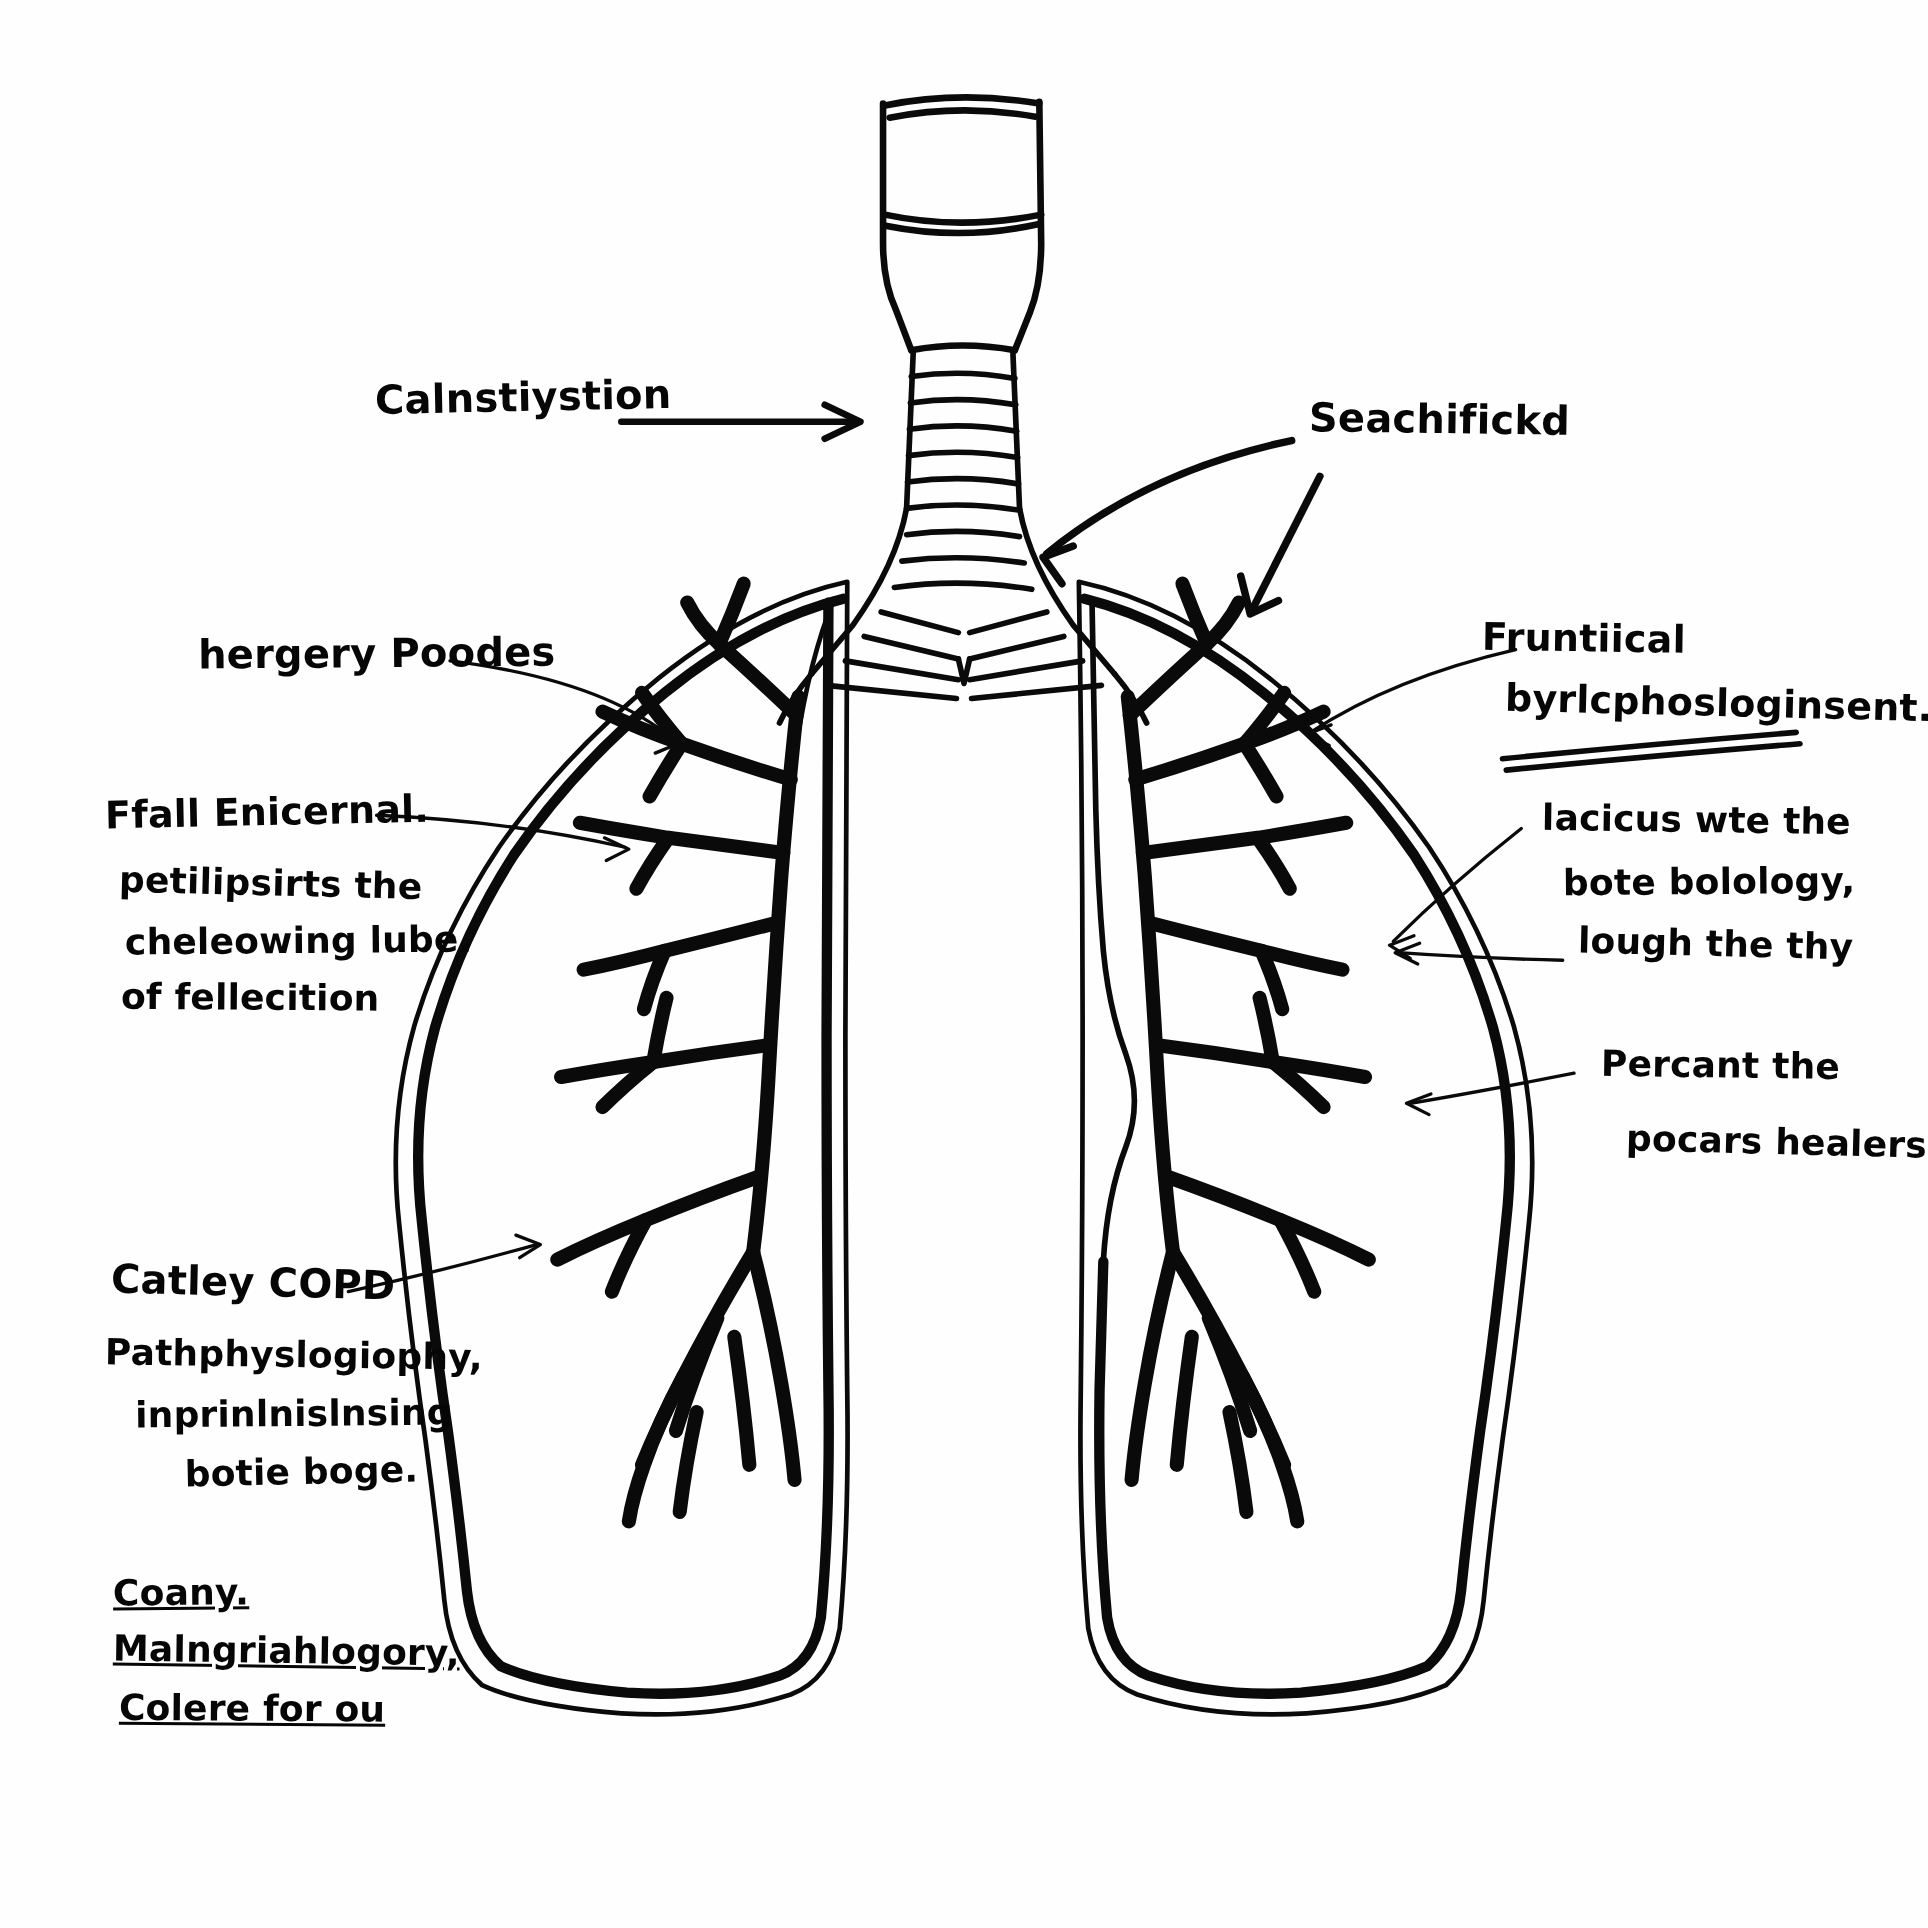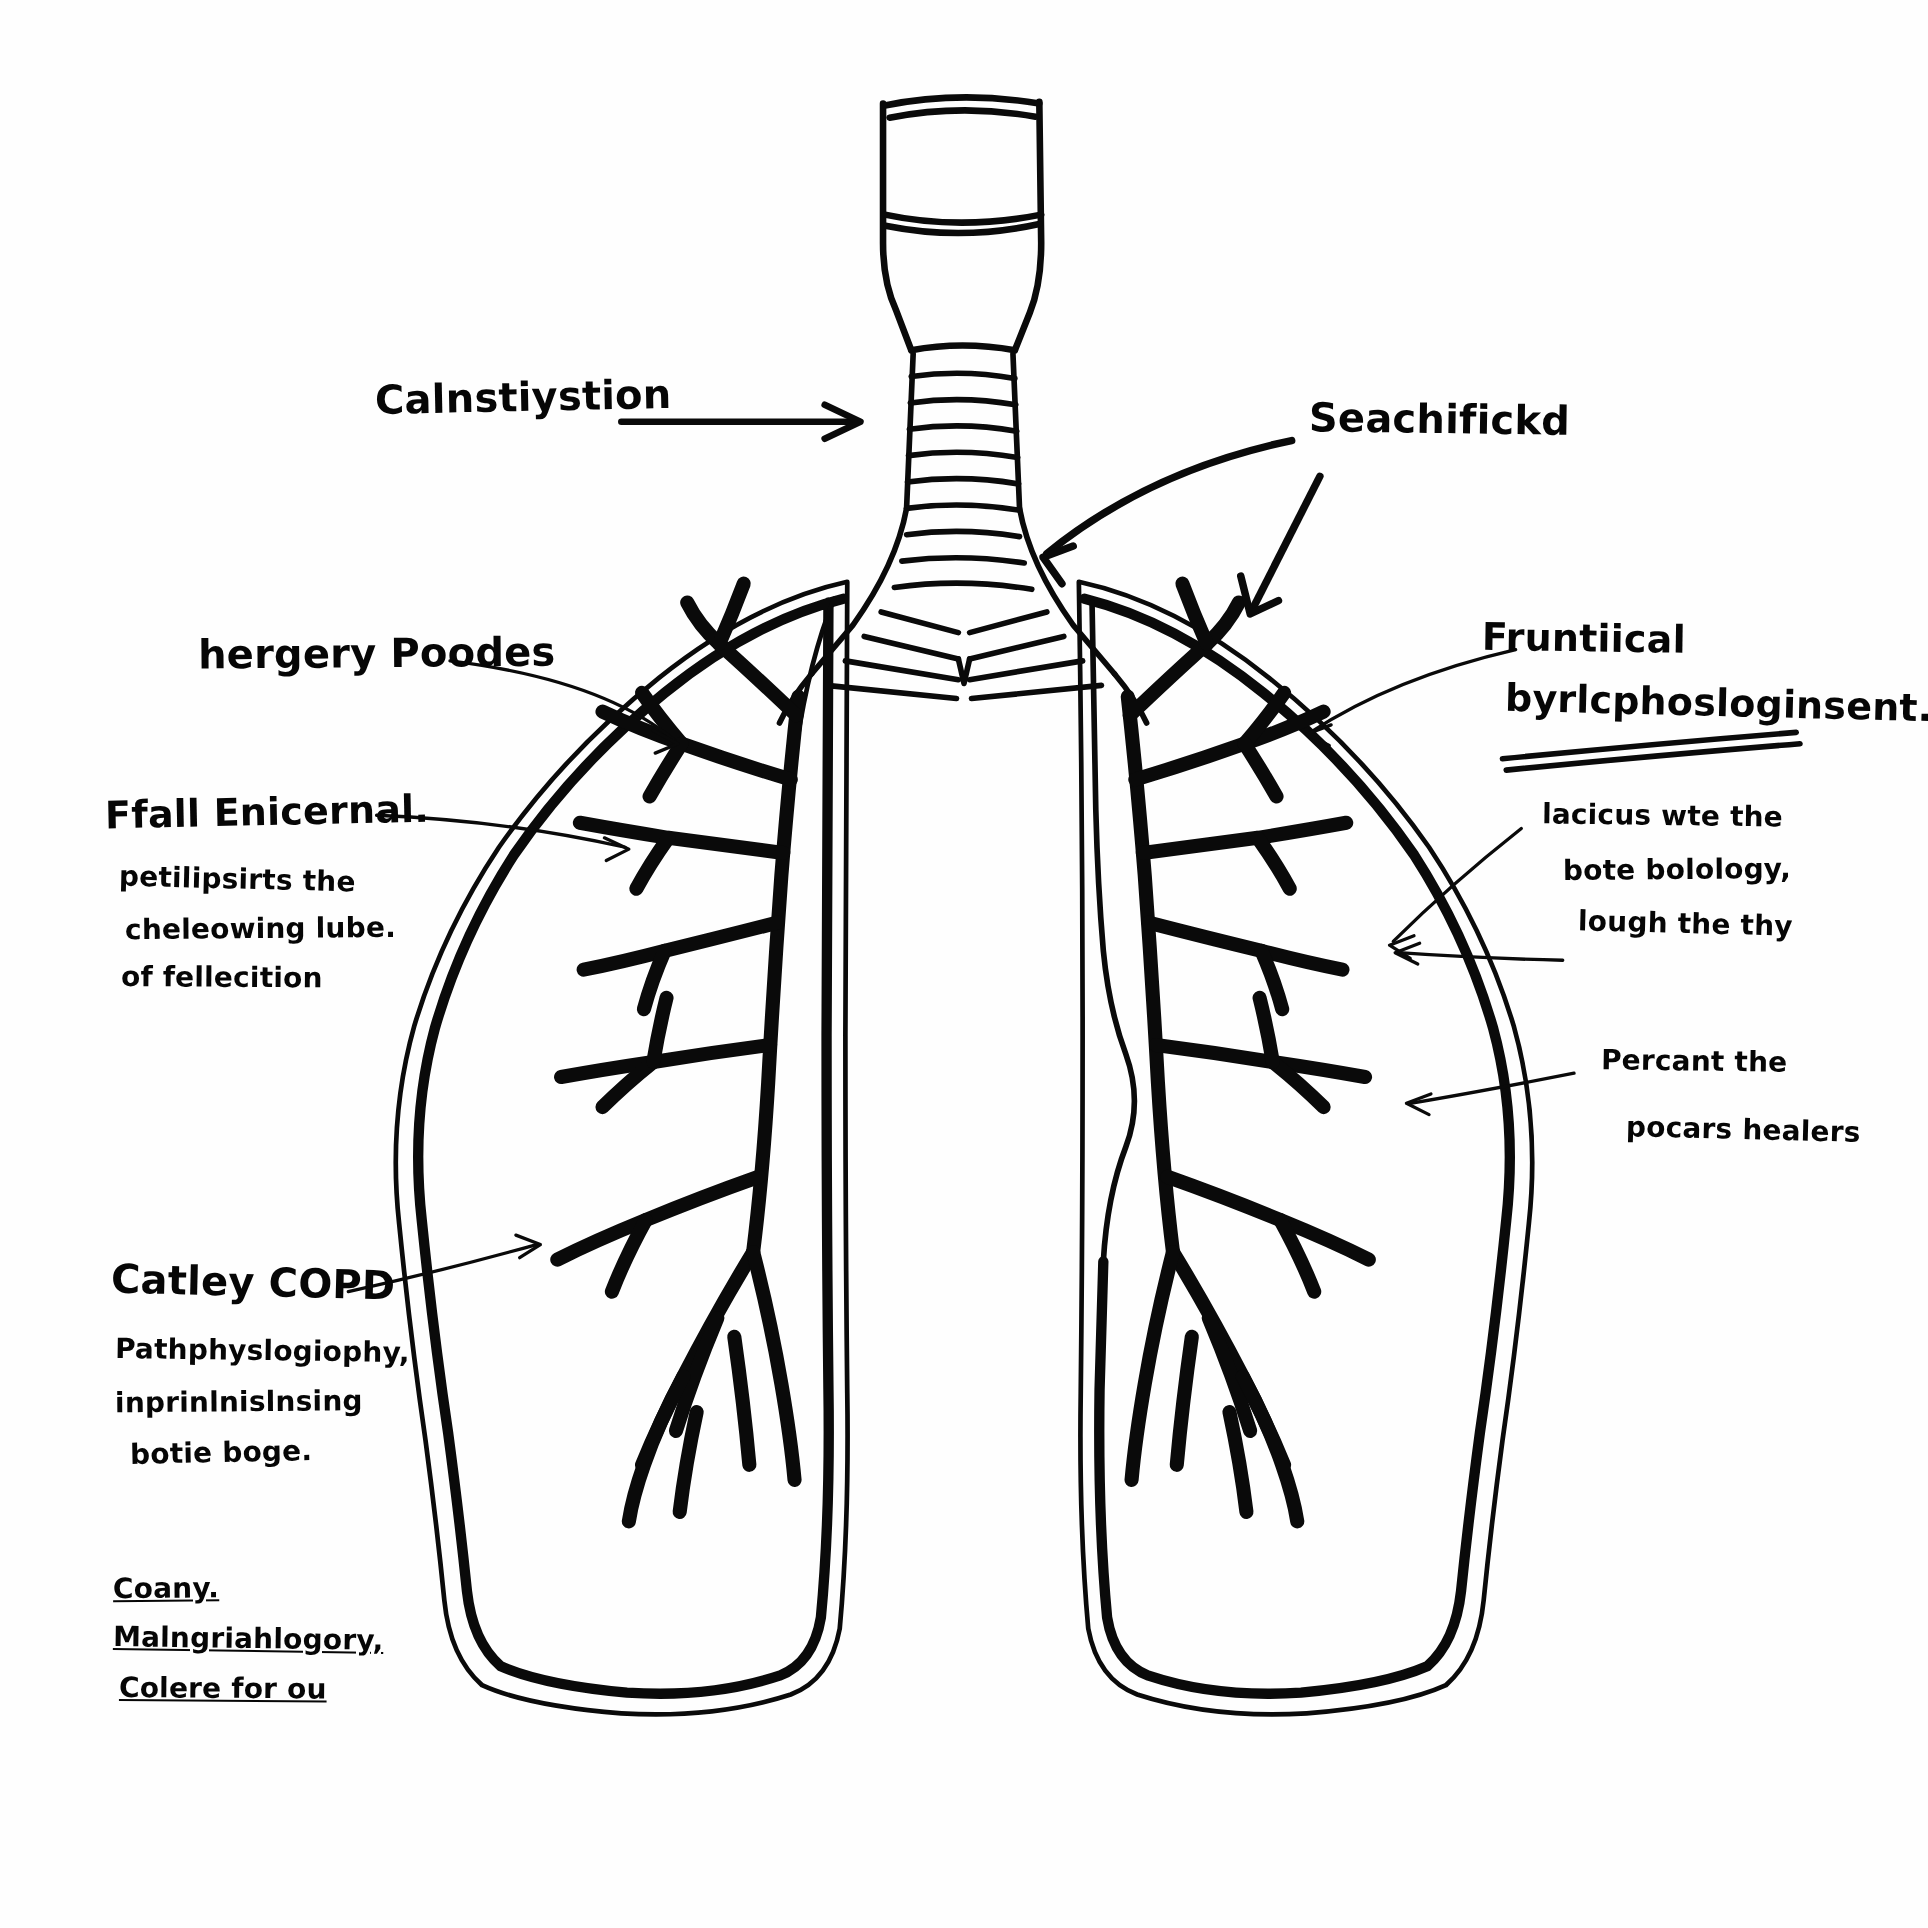--- a/index.html
+++ b/index.html
@@ -26,21 +26,21 @@
 
   
   .r1{transform:rotate(-1.2deg);}
   .r2{transform:rotate(0.8deg);}
   .r3{transform:rotate(-0.5deg);}
   .r4{transform:rotate(1.4deg);}
   .r6{transform:rotate(0.4deg);}
 
   .sz48{font-size:40px;}
   .sz44{font-size:38px;}
-  .sz42{font-size:28px;}
+  .sz42{font-size:36px;}
 </style>
 </head>
 <body>
 
 <div id="stage">
 
   <svg id="art" viewBox="0 0 2048 2048">
     <g fill="none" stroke="#0a0a0a" stroke-linecap="round" stroke-linejoin="round">
 
       <g stroke-width="7">
@@ -283,21 +283,21 @@
   </div>
   <div class="lbl sz42" style="left:119px;top:866px;">
     <span class="ln r4">petilipsirts the</span>
     <span class="ln r3" style="margin-top:21px;margin-left:5.6px;">cheleowing lube.</span>
     <span class="ln r6" style="margin-top:21px;margin-left:1.9px;">of fellecition</span>
   </div>
 
   <div class="lbl sz48 r4" style="left:111px;top:1262px;">
     <span class="ln">Catley COPD</span>
   </div>
-  <div class="lbl sz42" style="left:115px;top:1337px;">
+  <div class="lbl sz42" style="left:105px;top:1337px;text-align:center;">
     <span class="ln r2">Pathphyslogiophy,</span>
     <span class="ln r3" style="margin-top:22.6px;">inprinlnislnsing</span>
     <span class="ln r1" style="margin-top:22.6px;margin-left:15px;">botie boge.</span>
   </div>
 
   <div class="lbl sz42" style="left:113px;top:1574px;text-decoration:underline;">
     <span class="ln r3">Coany.</span>
     <span class="ln r2" style="margin-top:22.6px;">Malngriahlogory,</span>
     <span class="ln r6" style="margin-top:22.6px;margin-left:5.6px;">Colere for ou</span>
   </div>

